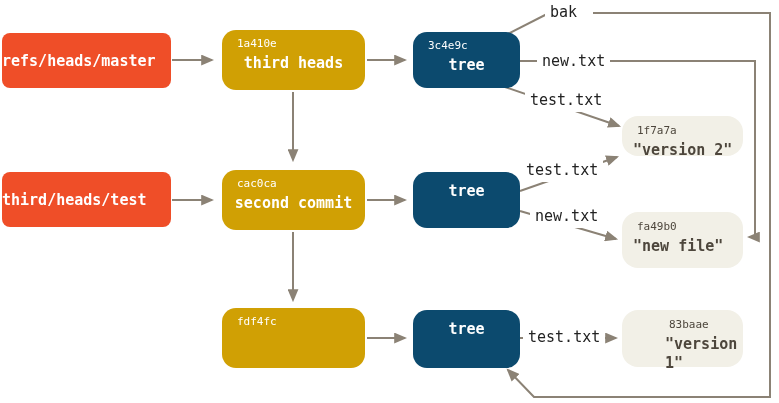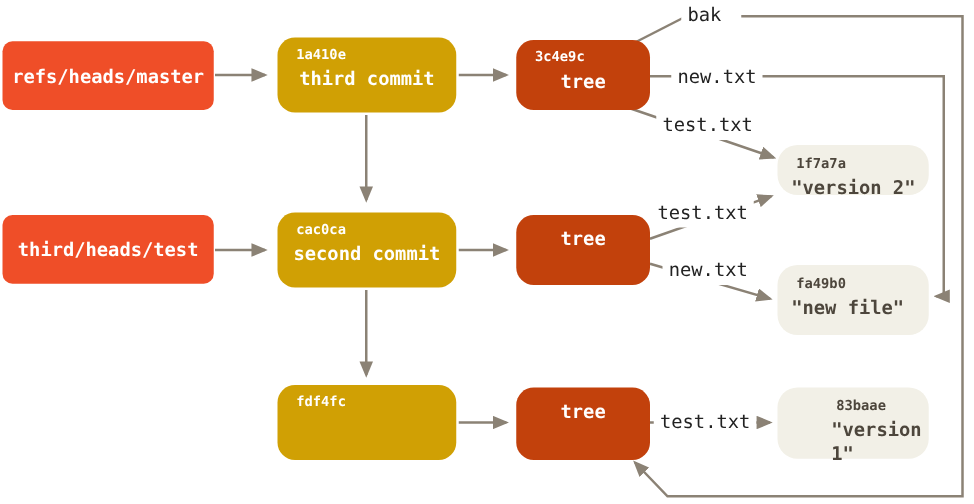--- a/index.html
+++ b/index.html
@@ -4,36 +4,36 @@
 <style>
   html,body{margin:0;padding:0;background:#ffffff;}
   #canvas{
     position:relative;width:779px;height:403px;background:#ffffff;overflow:hidden;
     font-family:"DejaVu Sans Mono", monospace;
   }
   svg.lines{position:absolute;left:0;top:0;width:779px;height:403px;}
   .node{position:absolute;box-sizing:border-box;}
   .ref{
     background:#ef4e28;border-radius:8px;color:#ffffff;
-    display:flex;align-items:center;justify-content:center;
+    display:flex;align-items:center;justify-content:flex-start;
     font-size:15px;font-weight:700;
   }
   .commit{
     background:#d0a004;border-radius:14px;color:#ffffff;
     padding-top:7px;
   }
   .tree{
-    background:#c2410c;border-radius:14px;color:#ffffff;
+    background:#0c4a6e;border-radius:14px;color:#ffffff;
     padding-top:7px;
   }
   .blob{
     background:#f2f0e7;border-radius:16px;color:#4d463c;
     padding-top:8px;
   }
-  .hash{font-size:11px;font-weight:700;padding-left:15px;line-height:14px;}
+  .hash{font-size:11px;font-weight:400;padding-left:15px;line-height:14px;}
   .main-label{font-size:15px;font-weight:700;text-align:center;margin-top:3px;line-height:19px;}
   .blob .main-label{text-align:left;padding-left:11px;}
   .edge-label{
     position:absolute;background:#ffffff;color:#222222;
     font-size:15px;font-weight:400;line-height:19px;
     padding:2px 5px;white-space:nowrap;
   }
 </style>
 </head>
 <body>
@@ -66,21 +66,21 @@
 
   <div class="node ref" style="left:2px;top:33px;width:169px;height:55px;">
     <span>refs/heads/master</span>
   </div>
   <div class="node ref" style="left:2px;top:172px;width:169px;height:55px;">
     <span>third/heads/test</span>
   </div>
 
   <div class="node commit" style="left:222px;top:30px;width:143px;height:60px;">
     <div class="hash">1a410e</div>
-    <div class="main-label">third commit</div>
+    <div class="main-label">third heads</div>
   </div>
   <div class="node commit" style="left:222px;top:170px;width:143px;height:60px;">
     <div class="hash">cac0ca</div>
     <div class="main-label">second commit</div>
   </div>
   <div class="node commit" style="left:222px;top:308px;width:143px;height:60px;">
     <div class="hash">fdf4fc</div>
   </div>
 
   <div class="node tree" style="left:413px;top:32px;width:107px;height:56px;">

